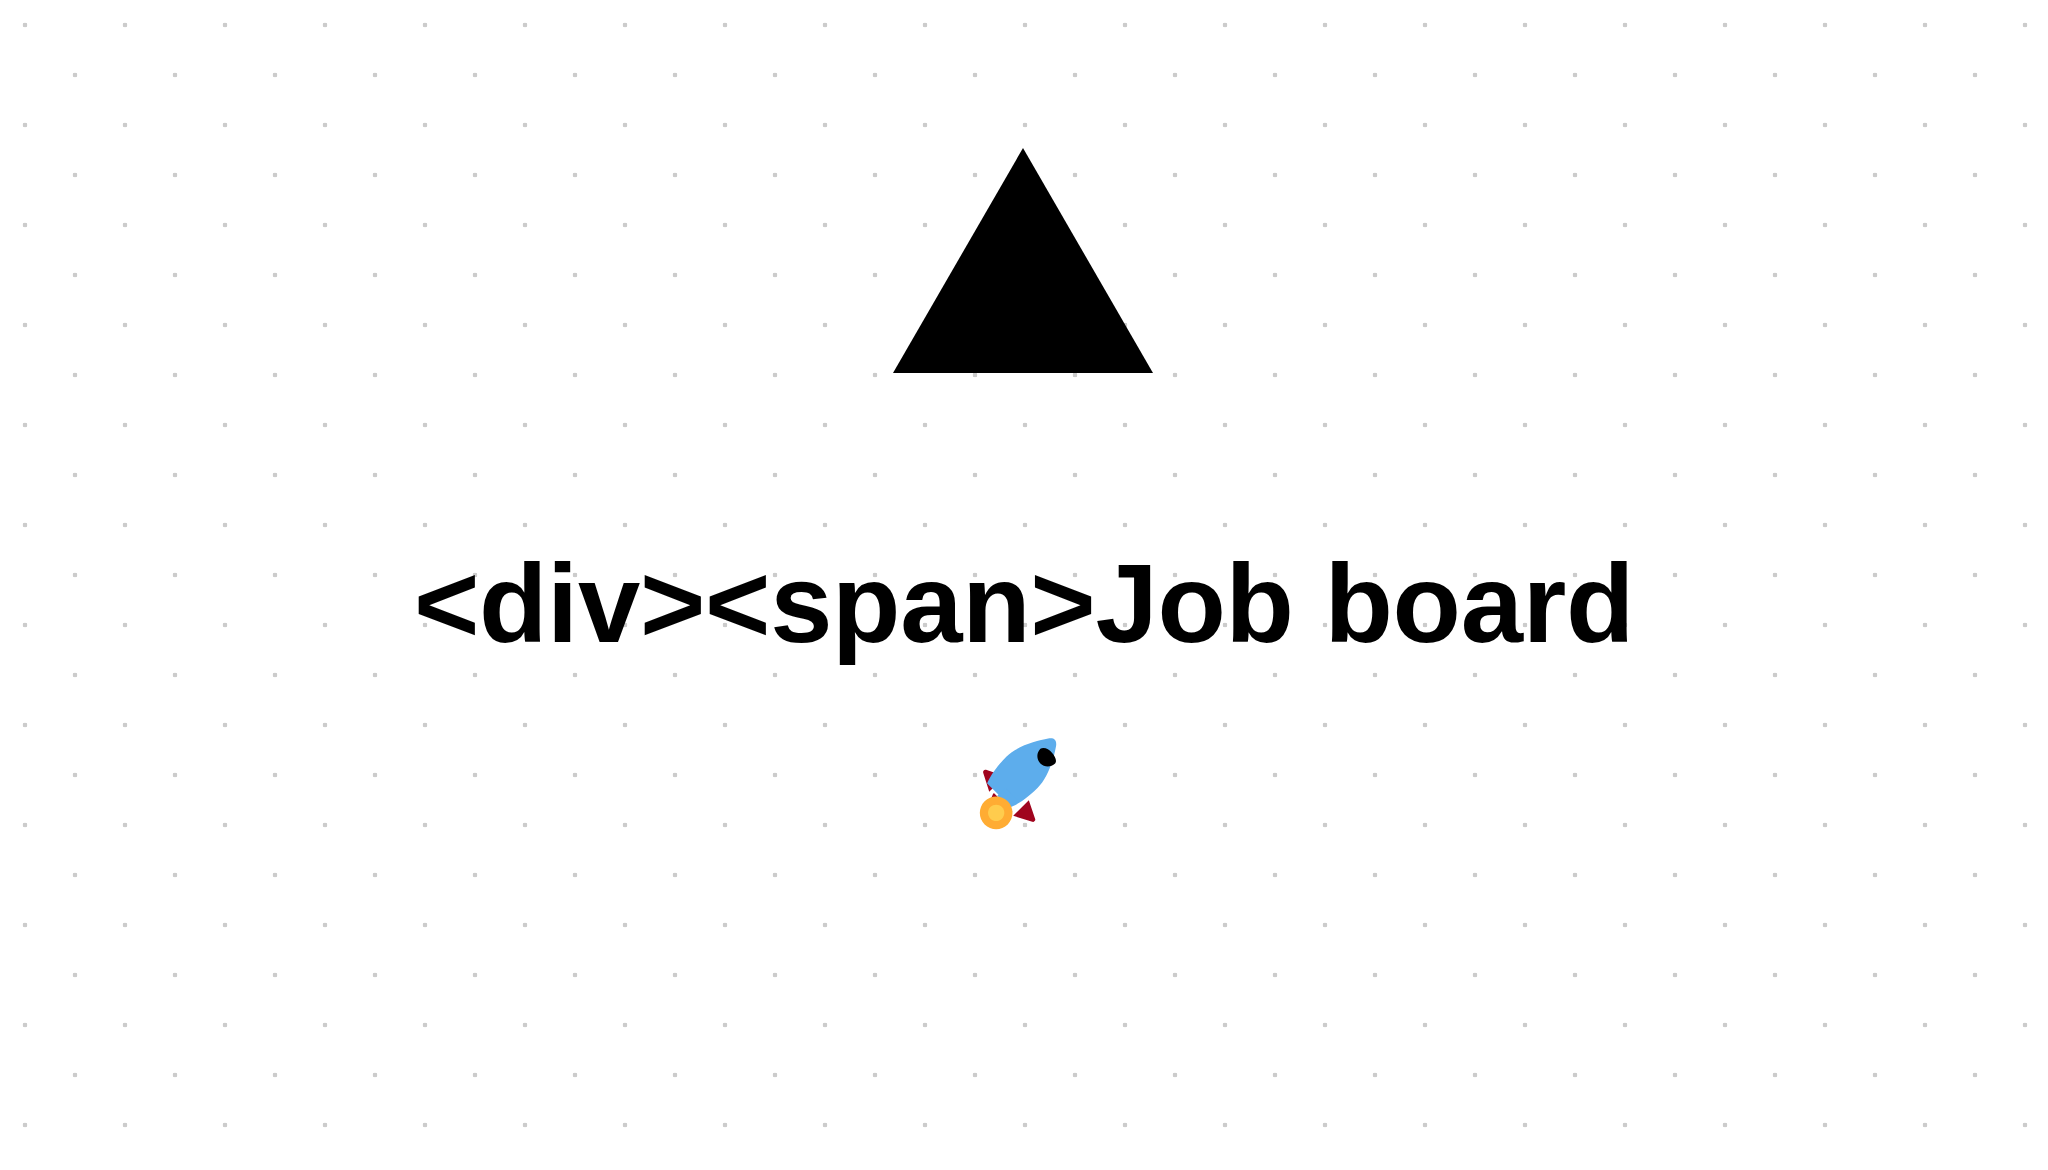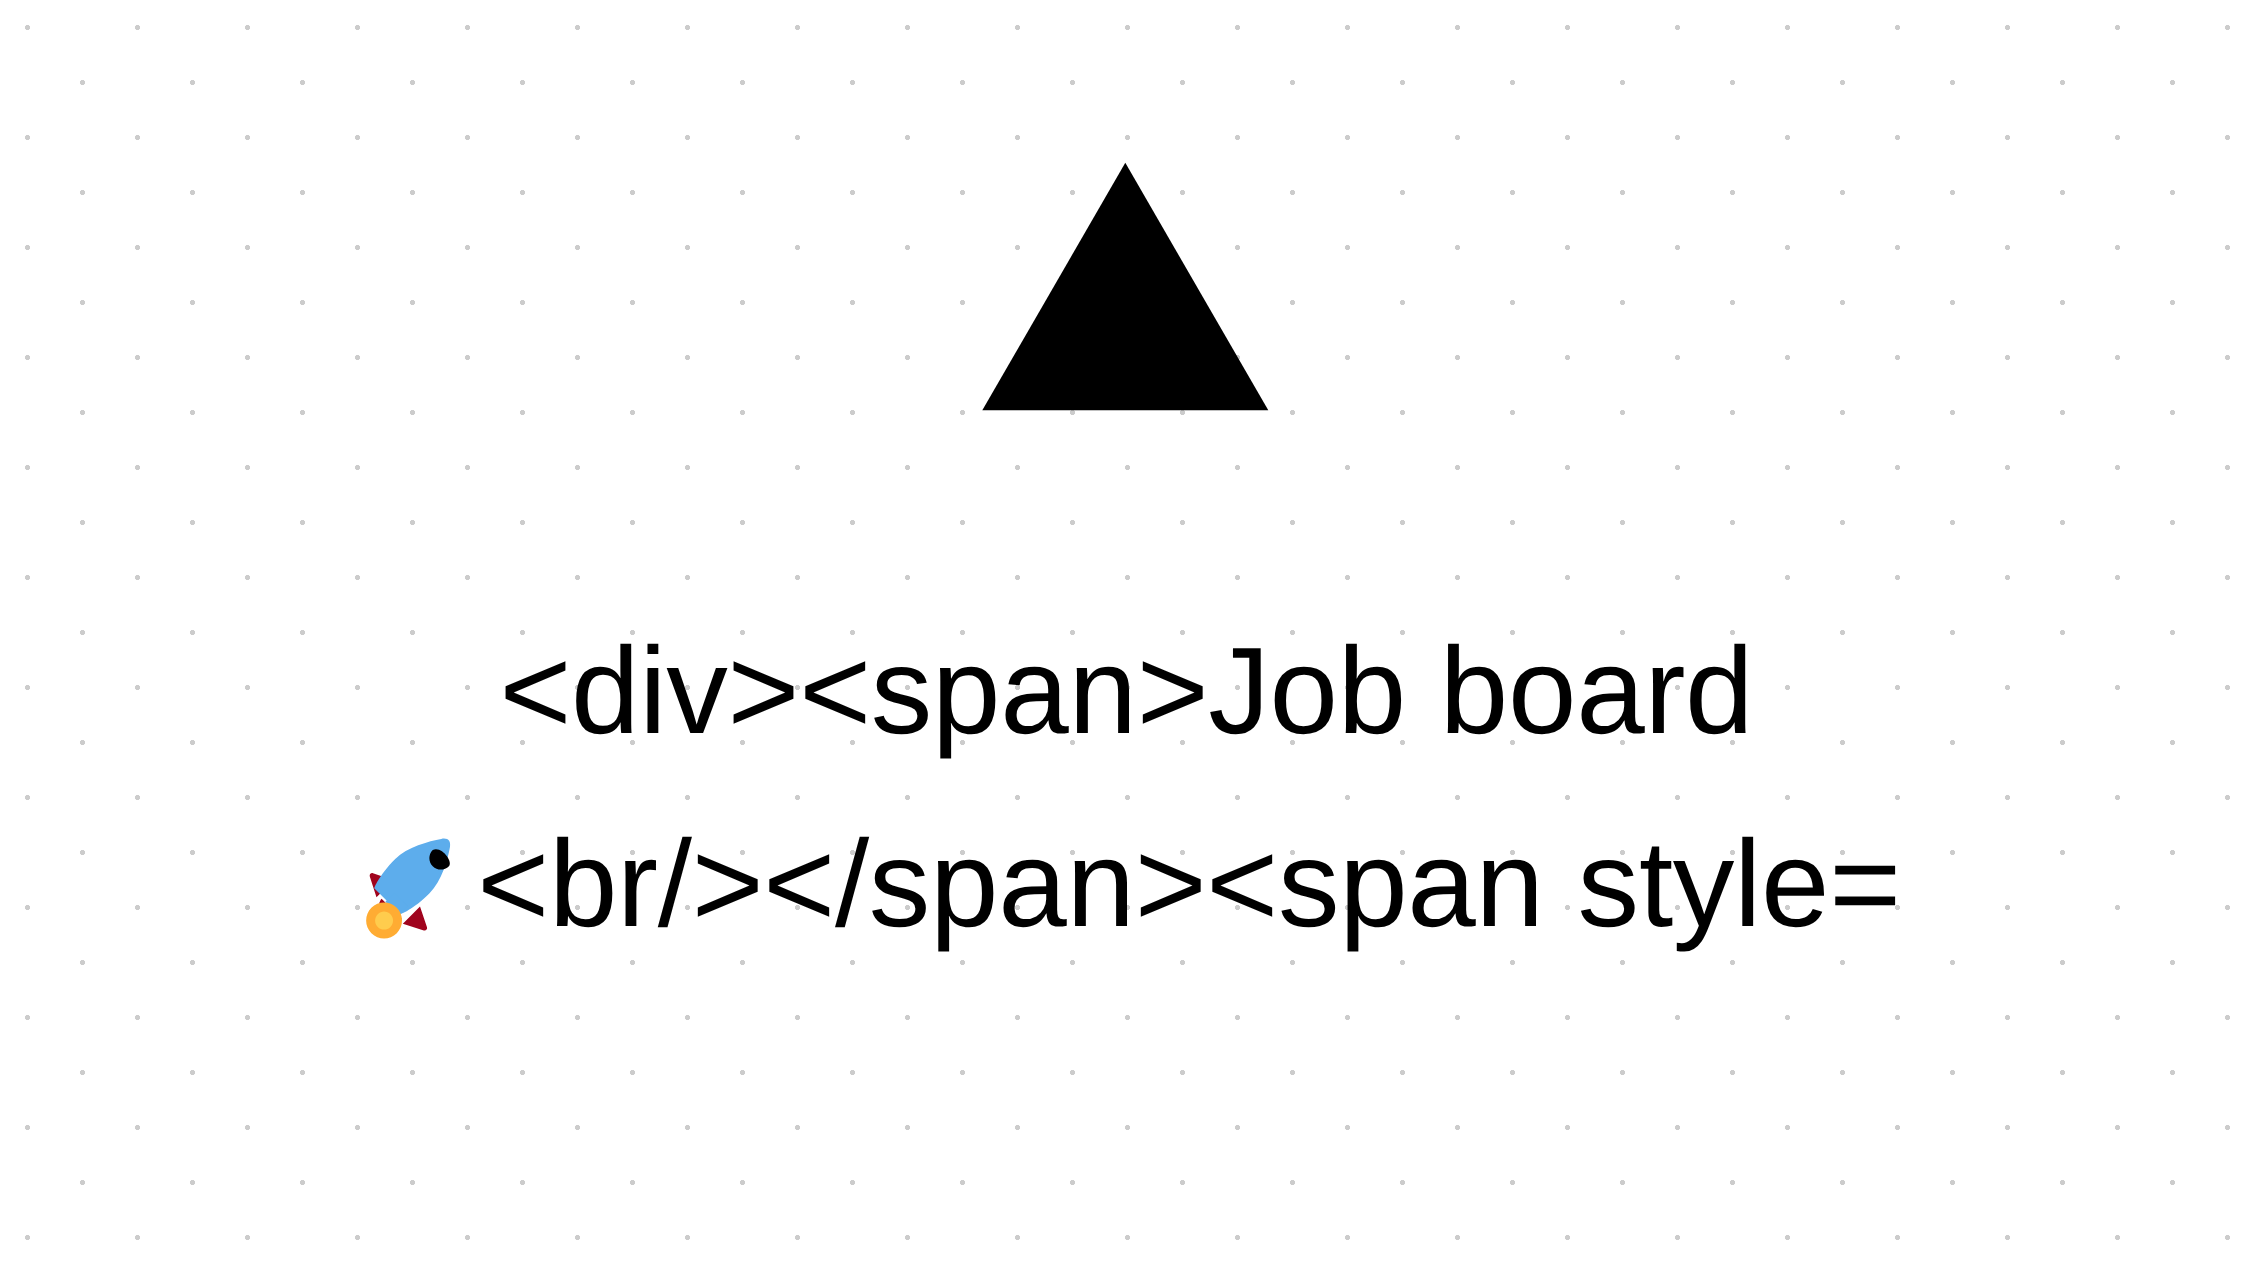--- a/index.html
+++ b/index.html
@@ -38,27 +38,27 @@
     height: 0;
     border-left: 130px solid transparent;
     border-right: 130px solid transparent;
     border-bottom: 225px solid #000000;
   }
 
   
   #snippet-block {
     position: absolute;
     left: 0;
-    top: 540px;
+    top: 516px;
     width: 2048px;
     text-align: center;
     color: #000000;
     font-size: 112px;
     line-height: 176px;
-    font-weight: 400;
+    font-weight: 700;
     letter-spacing: -0.3px;
     white-space: nowrap;
   }
   .snippet-line {
     display: block;
     height: 176px;
   }
 
   
   .rocket-emoji {
@@ -91,16 +91,16 @@
 
           <path fill="#5DADEC" d="M30.8 4.3c.4-2.1-.6-3.1-2.7-2.7-3.9.7-10.7 2.5-14.5 6.3-5.3 5.3-6.6 9.2-6.6 9.2l8.2 8.2s3.9-1.3 9.2-6.6c3.8-3.8 5.7-10.5 6.4-14.4z"></path>
 
           <path fill="#5DADEC" d="M13.3 18.6l-2.8 2.8 4.1 4.1 2.8-2.8z"></path>
 
           <path fill="#000000" d="M25.4 5.1c-1.4 1.4-1.4 3.7 0 5.1 1.4 1.4 3.7 1.4 5.1 0s-2.3-6.5-5.1-5.1z"></path>
 
           <path fill="#FFAC33" d="M6.1 23.3c-2.2 2.2-2.2 5.8 0 8s5.8 2.2 8 0 2.2-5.8 0-8-5.8-2.2-8 0z"></path>
 
           <path fill="#FFCC4D" d="M8.1 25.3c-1.1 1.1-1.1 2.9 0 4s2.9 1.1 4 0 1.1-2.9 0-4-2.9-1.1-4 0z"></path>
-        </svg></span><span>&lt;br/&gt;&lt;/span&gt;&lt;span style=</span></span>
+        </svg></span></span>
 
   </div>
 </div>
 
 </body></html>

